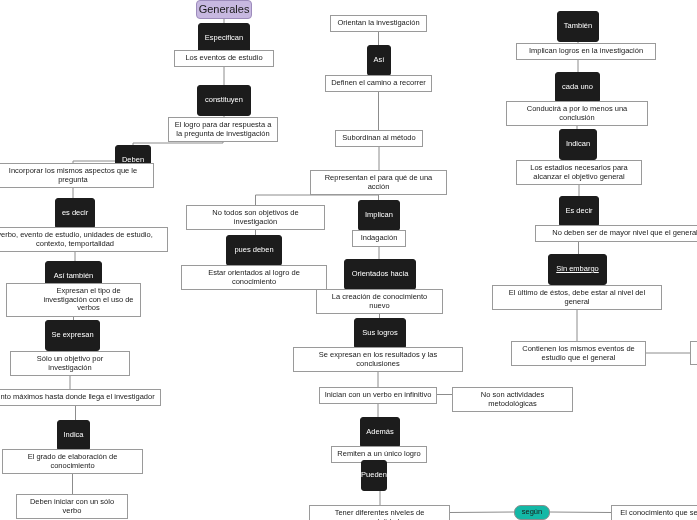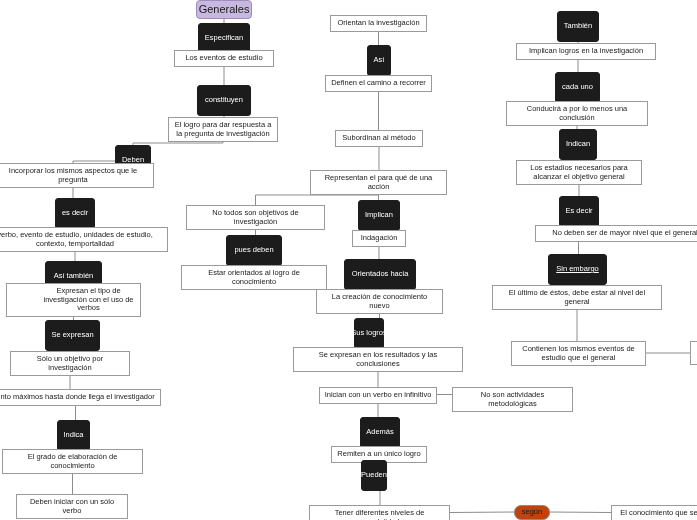--- a/index.html
+++ b/index.html
@@ -59,21 +59,21 @@
     background: #c7b8e0;
     border: 1px solid #9d8cbc;
     border-radius: 4px;
     color: #1a1a1a;
     font-size: 11px;
     padding: 2px 6px;
     white-space: nowrap;
   }
   
   .grayword {
-    background: #c2410c;
+    background: #14b8a6;
     border: 1px solid #8d8d8d;
     border-radius: 7px;
     color: #1a1a1a;
     font-size: 7.5px;
     padding: 2px 6px;
     white-space: nowrap;
   }
 </style>
 </head>
 <body>
@@ -152,21 +152,21 @@
       <div class="node concept" style="left: 325px; top: 75px; width: 107px; min-height: 15px;">Definen el camino a recorrer</div>
       <div class="node concept" style="left: 335px; top: 130px; width: 88px; min-height: 15px;">Subordinan al método</div>
       <div class="node concept" style="left: 310px; top: 170px; width: 137px; min-height: 15px;">Representan el para qué de una acción</div>
       <div class="node concept" style="left: 186px; top: 205px; width: 139px; min-height: 15px;">No todos son objetivos de investigación</div>
       <div class="node linkword" style="left: 226px; top: 235px; width: 56px; min-height: 14px;">pues deben</div>
       <div class="node concept" style="left: 181px; top: 265px; width: 146px; min-height: 15px;">Estar orientados al logro de conocimiento</div>
       <div class="node linkword" style="left: 358px; top: 200px; width: 42px; min-height: 14px;">Implican</div>
       <div class="node concept" style="left: 352px; top: 230px; width: 54px; min-height: 15px;">Indagación</div>
       <div class="node linkword" style="left: 344px; top: 259px; width: 72px; min-height: 14px;">Orientados hacia</div>
       <div class="node concept" style="left: 316px; top: 289px; width: 127px; min-height: 15px;">La creación de conocimiento nuevo</div>
-      <div class="node linkword" style="left: 354px; top: 318px; width: 30px; min-height: 14px;">Sus logros</div>
+      <div class="node linkword" style="left: 354px; top: 318px; width: 52px; min-height: 14px;">Sus logros</div>
       <div class="node concept" style="left: 293px; top: 347px; width: 170px; min-height: 15px;">Se expresan en los resultados y las conclusiones</div>
       <div class="node concept" style="left: 319px; top: 387px; width: 118px; min-height: 15px;">Inician con un verbo en infinitivo</div>
       <div class="node concept" style="left: 452px; top: 387px; width: 121px; min-height: 15px;">No son actividades metodológicas</div>
       <div class="node linkword" style="left: 360px; top: 417px; width: 40px; min-height: 14px;">Además</div>
       <div class="node concept" style="left: 331px; top: 446px; width: 96px; min-height: 15px;">Remiten a un único logro</div>
       <div class="node linkword" style="left: 361px; top: 460px; width: 26px; min-height: 14px;">Pueden</div>
       <div class="node concept" style="left: 309px; top: 505px; width: 141px; min-height: 15px;">Tener diferentes niveles de complejidad</div>
       <div class="node grayword" style="left: 514px; top: 505px; width: 36px; min-height: 14px;">según</div>
       <div class="node concept" style="left: 611px; top: 505px; width: 96px; min-height: 15px;">El conocimiento que se</div>
       <div class="node linkword" style="left: 557px; top: 11px; width: 42px; min-height: 14px;">También</div>

